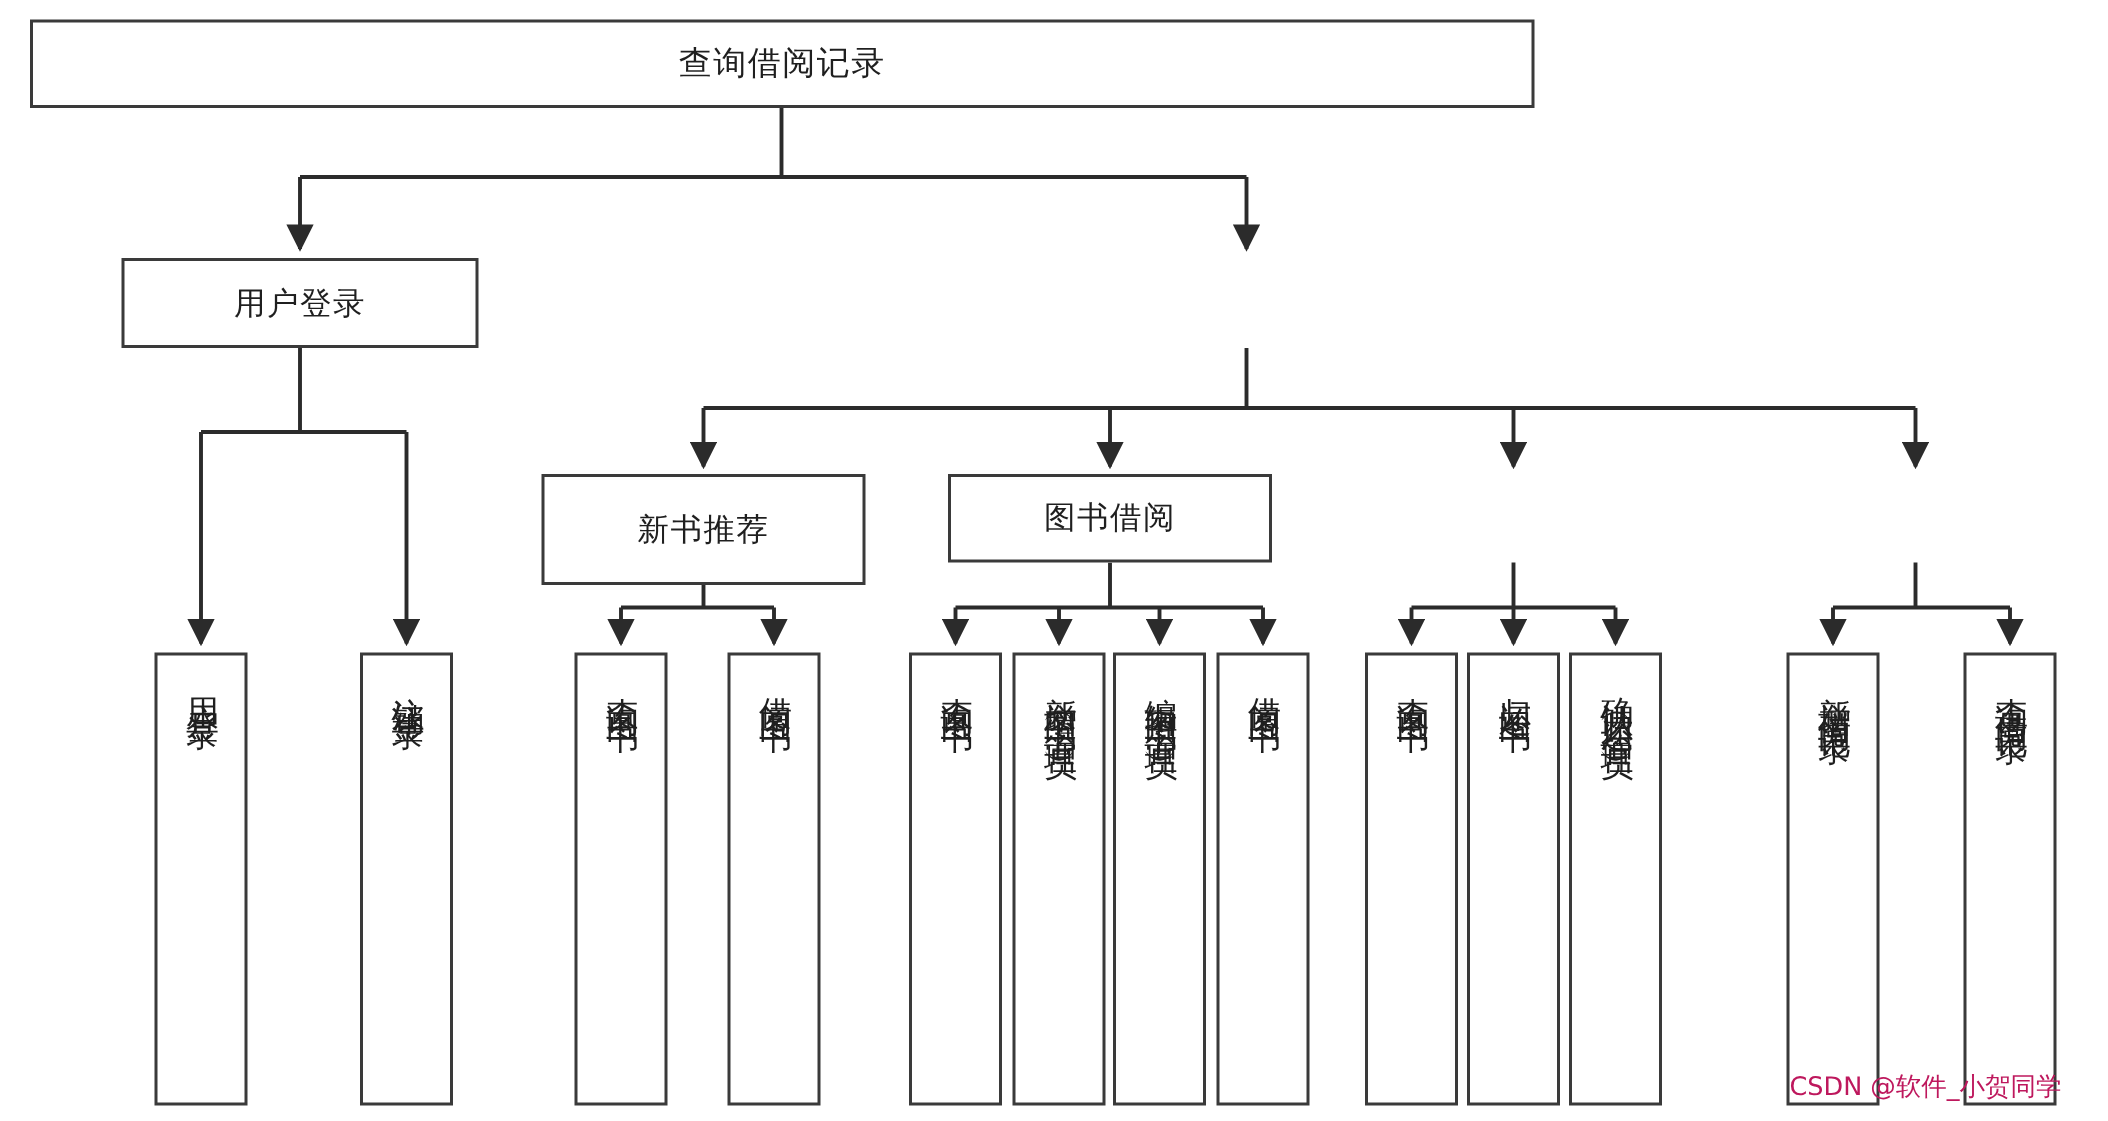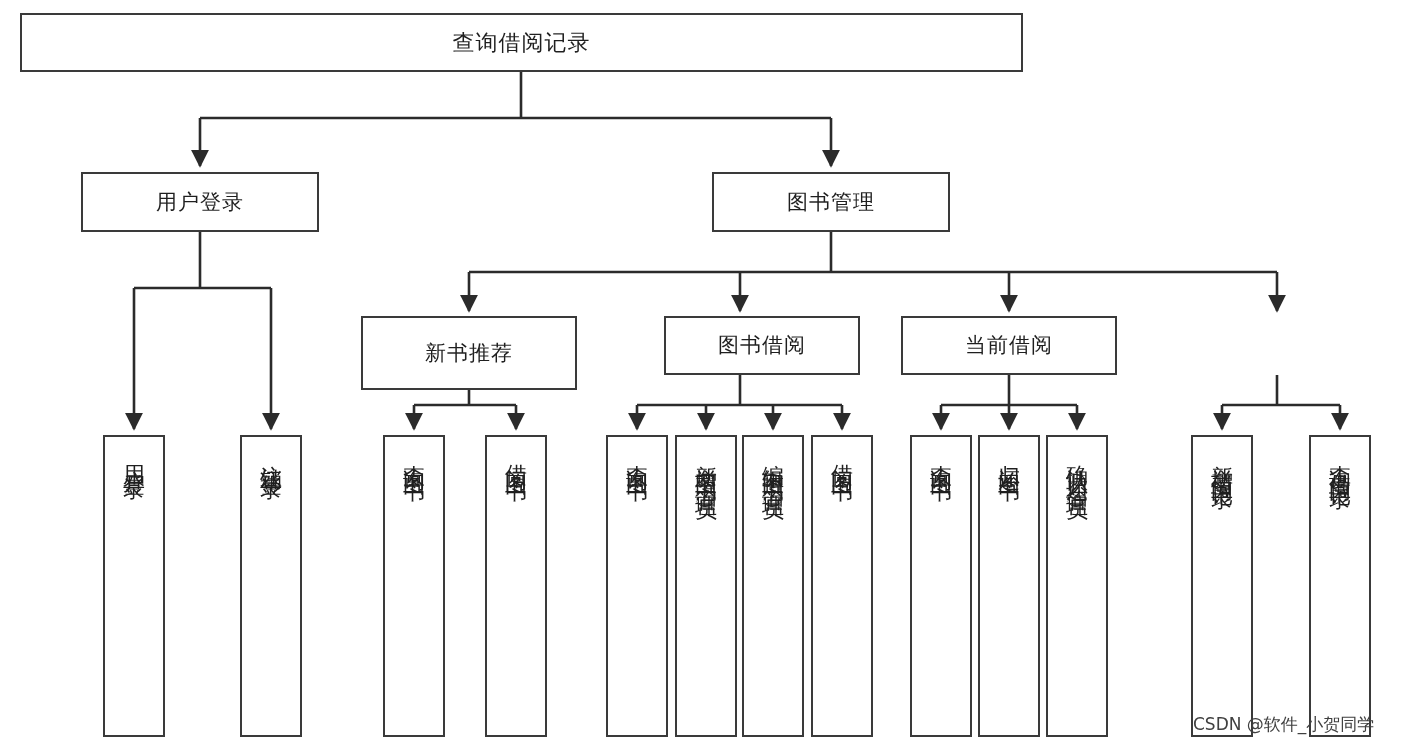--- a/index.html
+++ b/index.html
@@ -59,21 +59,21 @@
     font-size: 22px;
     letter-spacing: 5px;
     line-height: 1;
     white-space: nowrap;
   }
   #watermark {
     position: absolute;
     left: 1193px;
     top: 713px;
     font-size: 17px;
-    color: #404040;
+    color: #be185d;
     white-space: nowrap;
     z-index: 3;
     font-family: "DejaVu Sans", "Liberation Sans", sans-serif;
   }
 </style>
 </head>
 <body>
 
 <div id="diagram-root">
 
@@ -129,35 +129,29 @@
   </svg>
 
   <div class="node root h" style="left:20px; top:13px; width:1003px; height:59px;">
     <span class="node-label">查询借阅记录</span>
   </div>
 
   <div class="node h" style="left:81px; top:172px; width:238px; height:60px;">
     <span class="node-label">用户登录</span>
   </div>
 
-  <div class="node h" style="left:712px; top:172px; width:238px; height:60px;">
-    <span class="node-label">图书管理</span>
-  </div>
 
   <div class="node h" style="left:361px; top:316px; width:216px; height:74px;">
     <span class="node-label">新书推荐</span>
   </div>
 
-  <div class="node h" style="left:664px; top:316px; width:196px; height:59px;align-items:center;">
+  <div class="node h" style="left:632px; top:316px; width:216px; height:59px;align-items:center;">
     <span class="node-label">图书借阅</span>
   </div>
 
-  <div class="node h" style="left:901px; top:316px; width:216px; height:59px;">
-    <span class="node-label">当前借阅</span>
-  </div>
 
 
   <div class="node v" style="left:103px; top:435px; width:62px; height:302px;">
     <span class="node-label">用户登录</span>
   </div>
   <div class="node v" style="left:240px; top:435px; width:62px; height:302px;">
     <span class="node-label">注销登录</span>
   </div>
 
   <div class="node v" style="left:383px; top:435px; width:62px; height:302px;">

